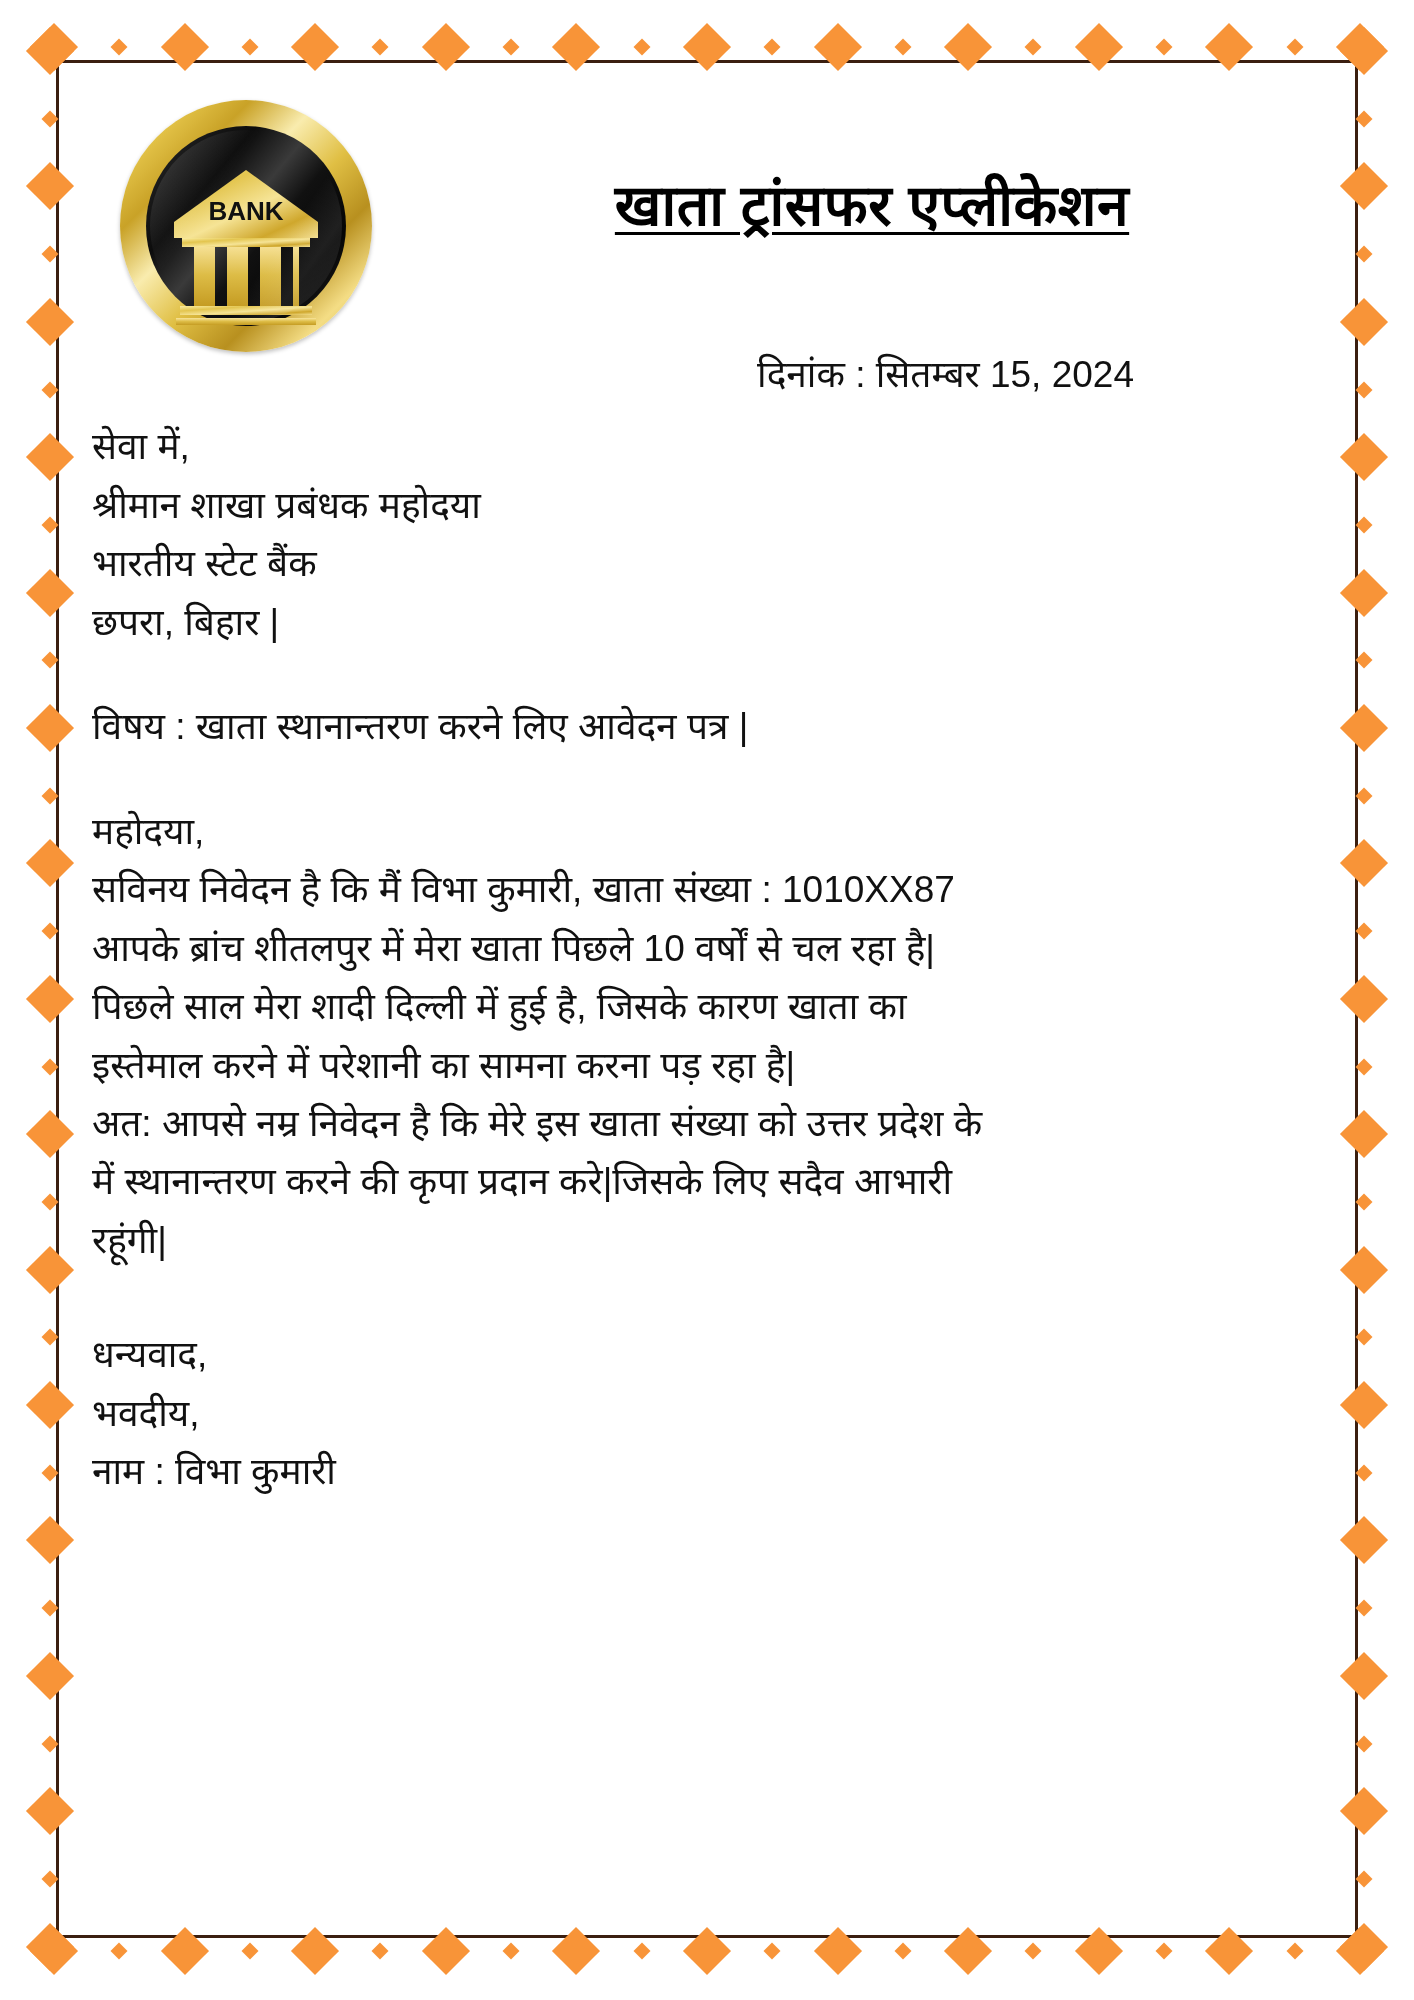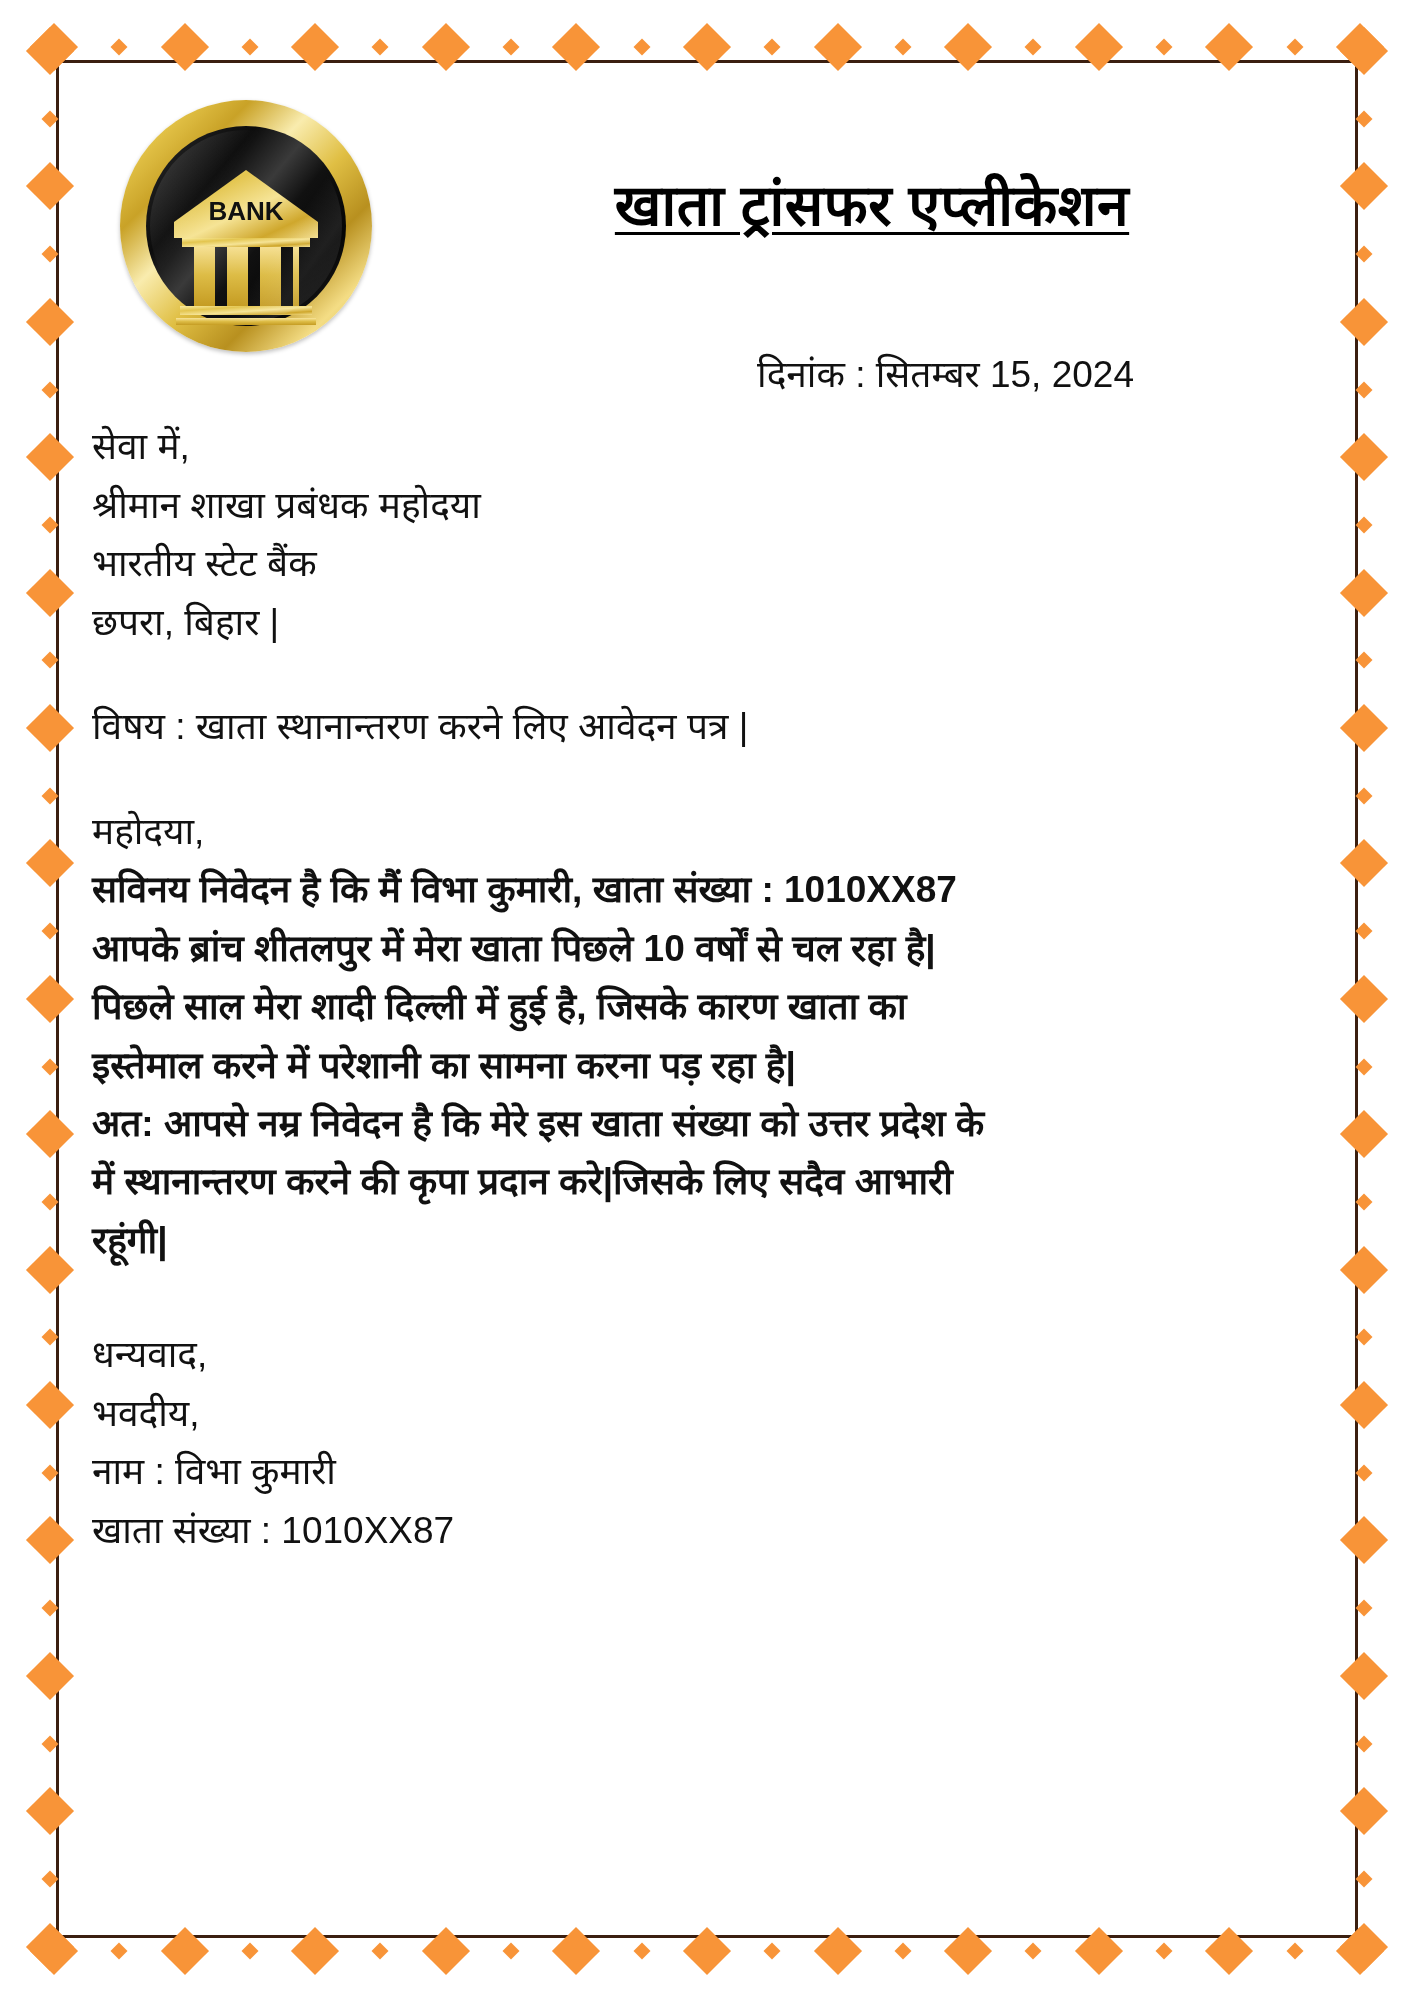--- a/index.html
+++ b/index.html
@@ -172,21 +172,20 @@
   .block .ln {
     display: block;
     white-space: nowrap;
   }
   .gap-md { height: 46px; }
 
   .para {
   }
   .para .ln {
     display: block;
-    font-weight: bold;
   }
 
   .closing {
     margin-top: 56px;
   }
   .closing .ln {
     display: block;
     white-space: nowrap;
   }
 </style>
@@ -387,18 +386,17 @@
       <div class="para">
         <span class="ln">अत: आपसे नम्र निवेदन है कि मेरे इस खाता संख्या को उत्तर प्रदेश के</span>
         <span class="ln">में स्थानान्तरण करने की कृपा प्रदान करे|जिसके लिए सदैव आभारी</span>
         <span class="ln">रहूंगी|</span>
       </div>
 
       <div class="closing">
         <span class="ln">धन्यवाद,</span>
         <span class="ln">भवदीय,</span>
         <span class="ln">नाम : विभा कुमारी</span>
-        <span class="ln">खाता संख्या : 1010XX87</span>
       </div>
 
     </div>
   </div>
 </div>
 
 </body></html>

